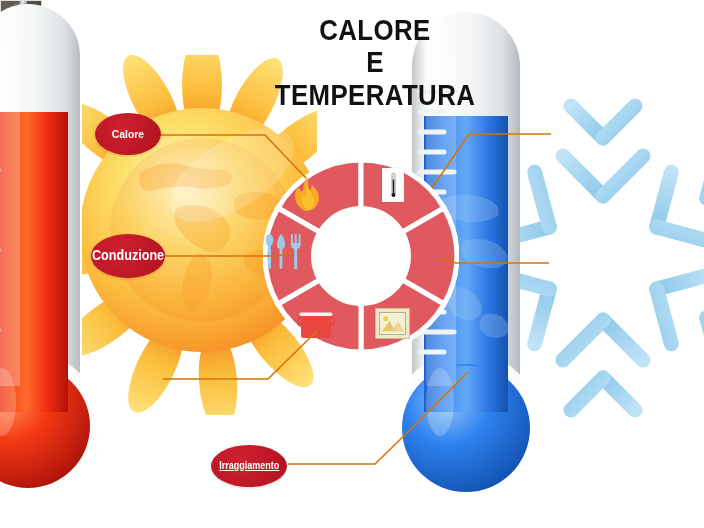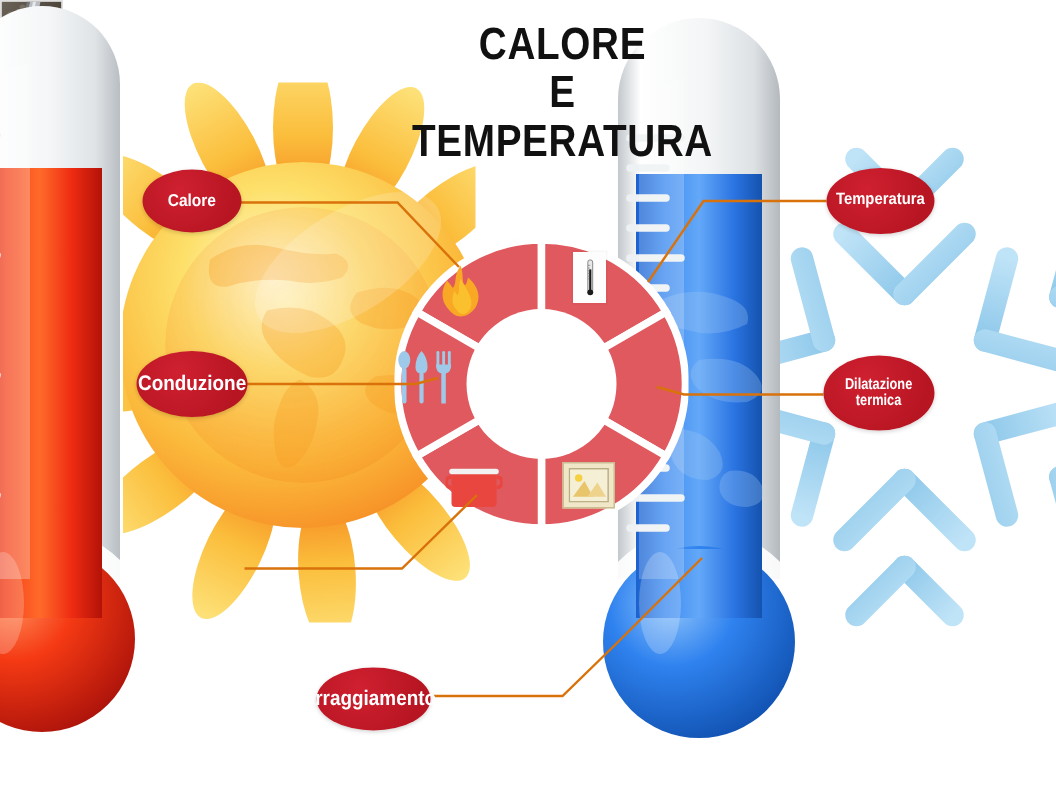--- a/index.html
+++ b/index.html
@@ -60,22 +60,22 @@
     border-radius:50%;
     box-shadow:0 1px 3px rgba(0,0,0,.18);
   }
   .lbl span{display:block;transform:scaleX(.9);}
   .lbl-calore      {left:95px; top:113px; width:66px; height:42px; font-size:11.5px;
                     background:radial-gradient(circle at 38% 32%,#cf2030 0%,#b81522 72%);}
   .lbl-conduzione  {left:91px; top:234px; width:74px; height:44px; font-size:14px;
                     background:radial-gradient(circle at 38% 32%,#cf2030 0%,#b81522 72%);}
   .lbl-convezione  {left:91px; top:358px; width:74px; height:42px; font-size:11px;
                     background:radial-gradient(circle at 38% 32%,#cf2030 0%,#b81522 72%);}
-  .lbl-irraggiamento{left:211px;top:445px; width:76px; height:42px; font-size:14px;
-                    background:radial-gradient(circle at 38% 32%,#cf2030 0%,#b81522 72%);}
+  .lbl-irraggiamento{left:211px;top:445px; width:76px; height:42px; font-size:10px;
+                    background:radial-gradient(circle at 38% 32%,#cf2030 0%,#b81522 72%);text-decoration:underline;}
   .lbl-temperatura {left:551px;top:112px; width:72px; height:44px; font-size:11px;
                     background:radial-gradient(circle at 38% 32%,#cf2030 0%,#b81522 72%);}
   .lbl-dilatazione {left:549px;top:237px; width:74px; height:50px; font-size:10.5px;
                     background:radial-gradient(circle at 38% 32%,#cf2030 0%,#b81522 72%);}
 </style>
 </head>
 <body>
 
 <div id="stage">
 
@@ -431,24 +431,15 @@
 
   <div class="lbl lbl-conduzione">
     <span>Conduzione</span>
   </div>
 
 
   <div class="lbl lbl-irraggiamento">
     <span>Irraggiamento</span>
   </div>
 
-  <div class="lbl lbl-temperatura">
-    <span>Temperatura</span>
-  </div>
-
-  <div class="lbl lbl-dilatazione">
-    <span>
-      <span style="display:block">Dilatazione</span>
-      <span style="display:block">termica</span>
-    </span>
-  </div>
+
 
 </div>
 
 </body></html>

